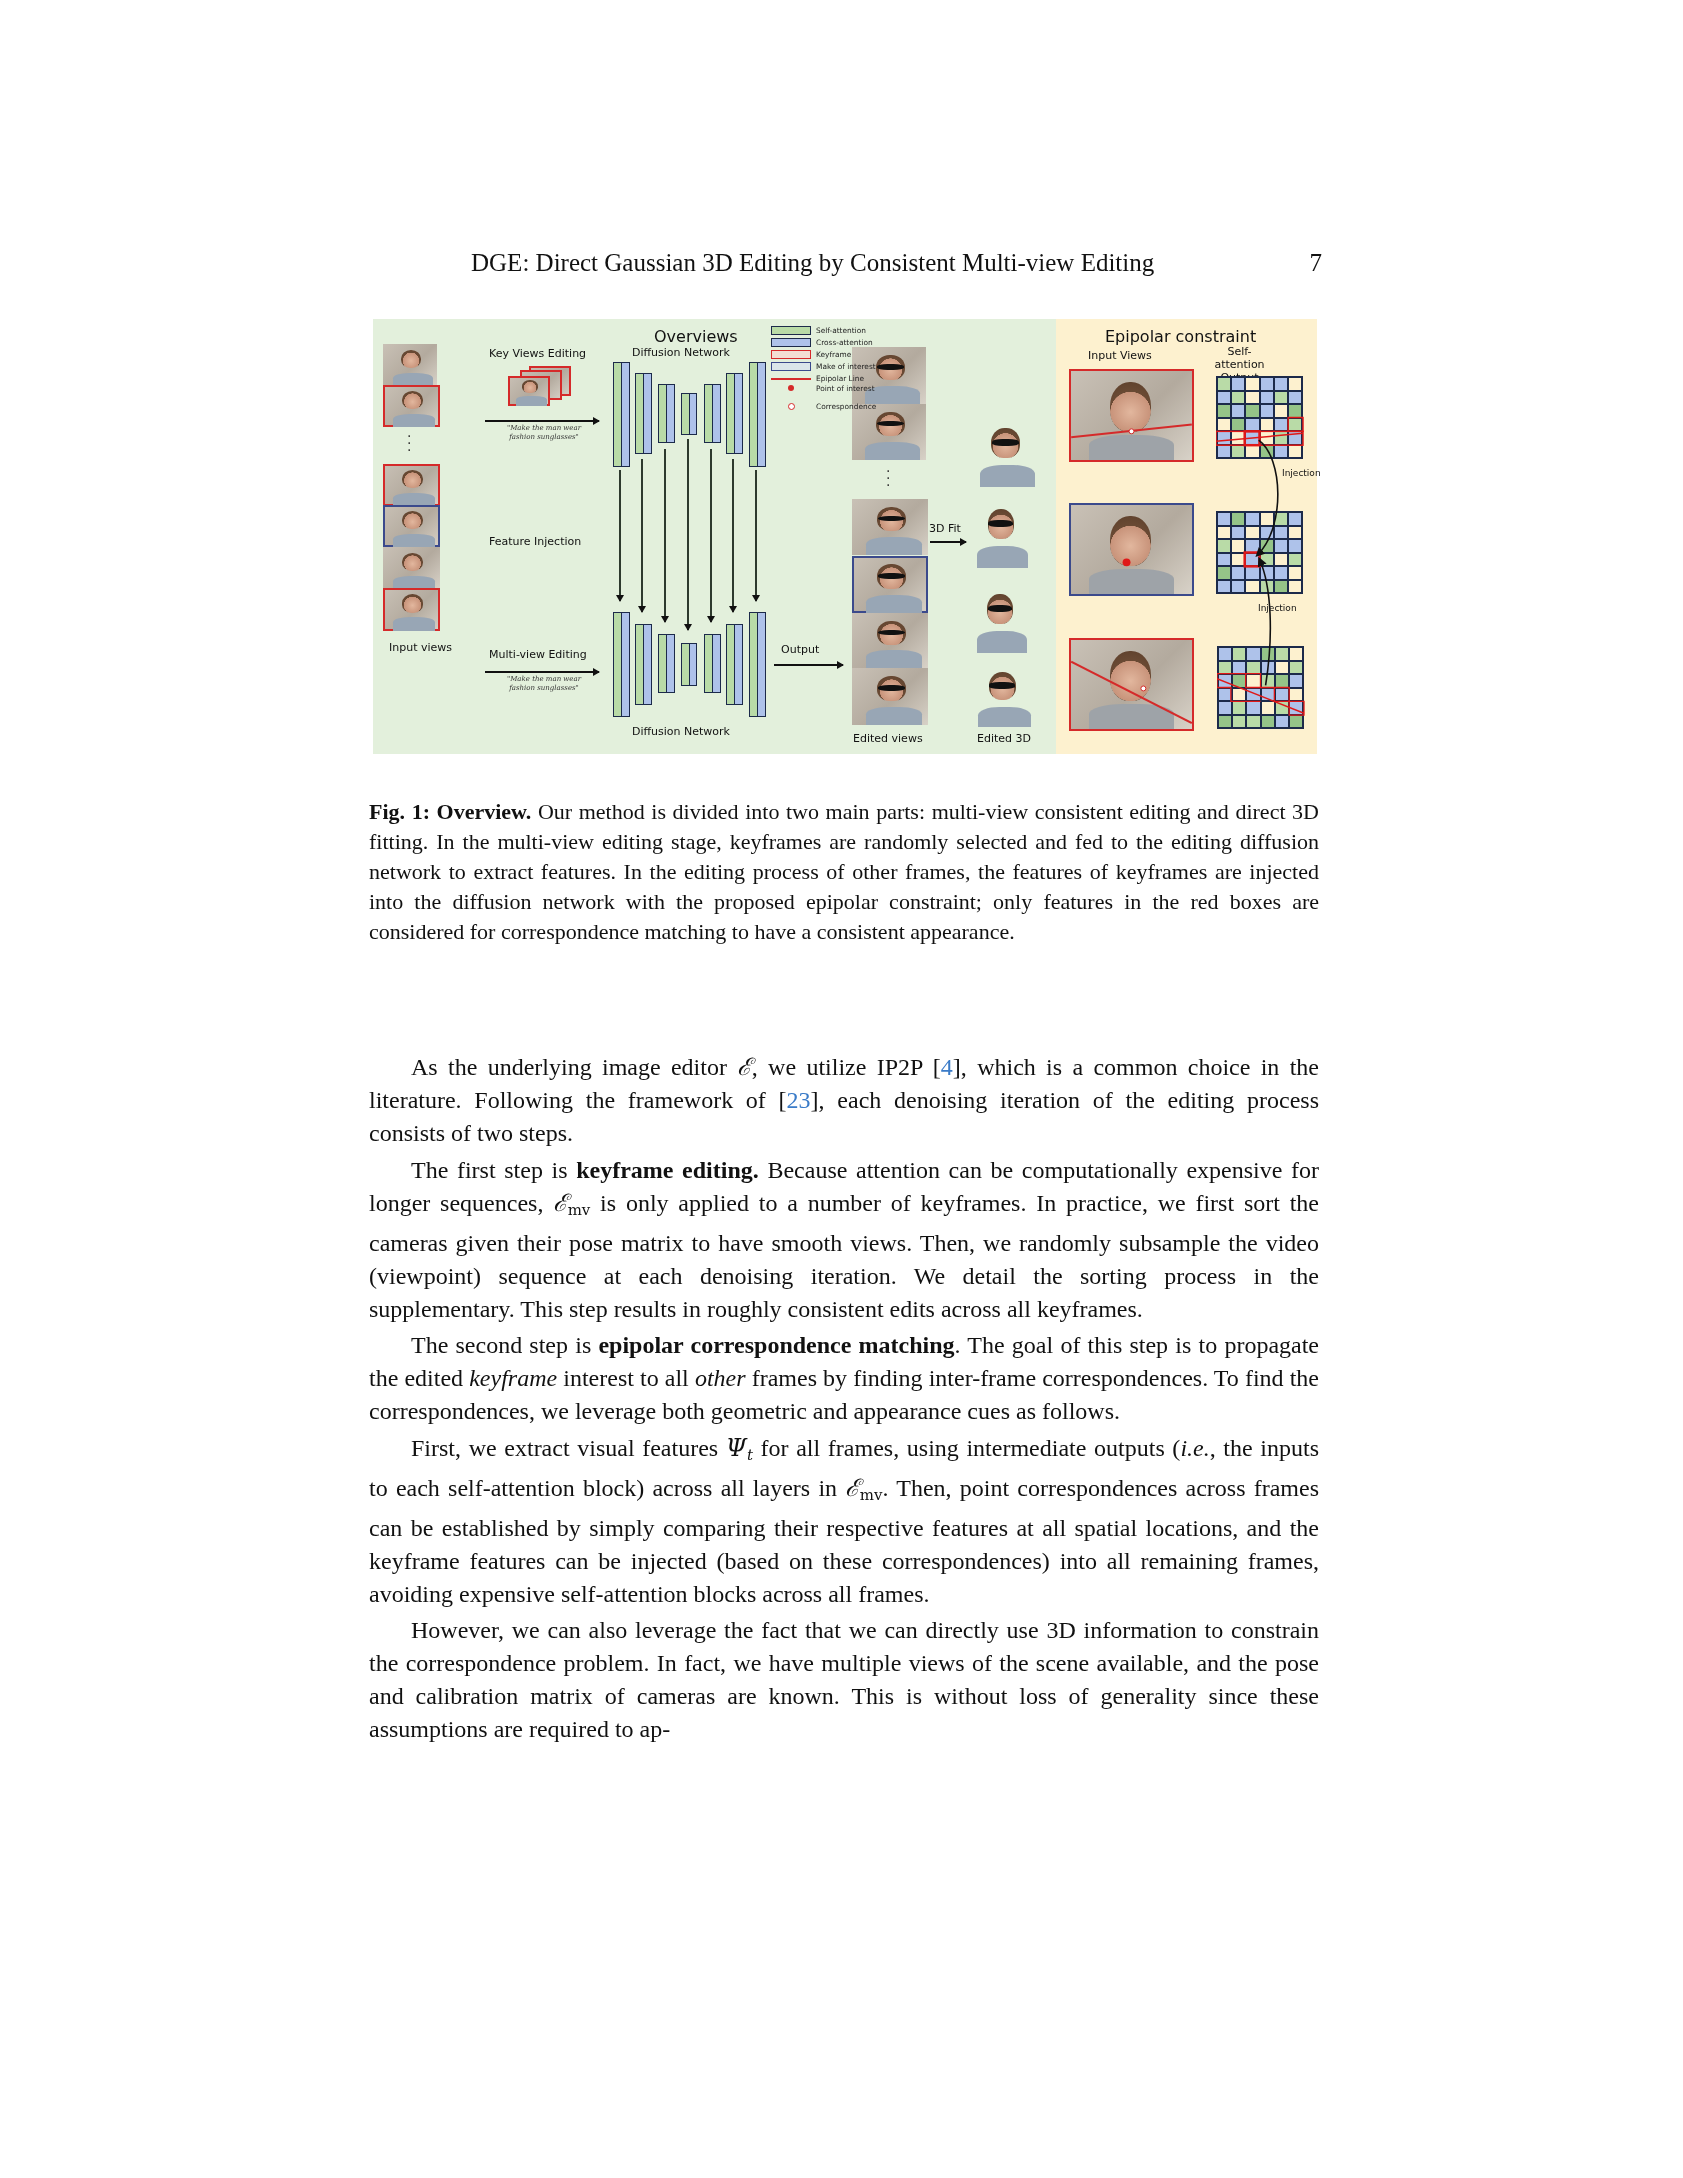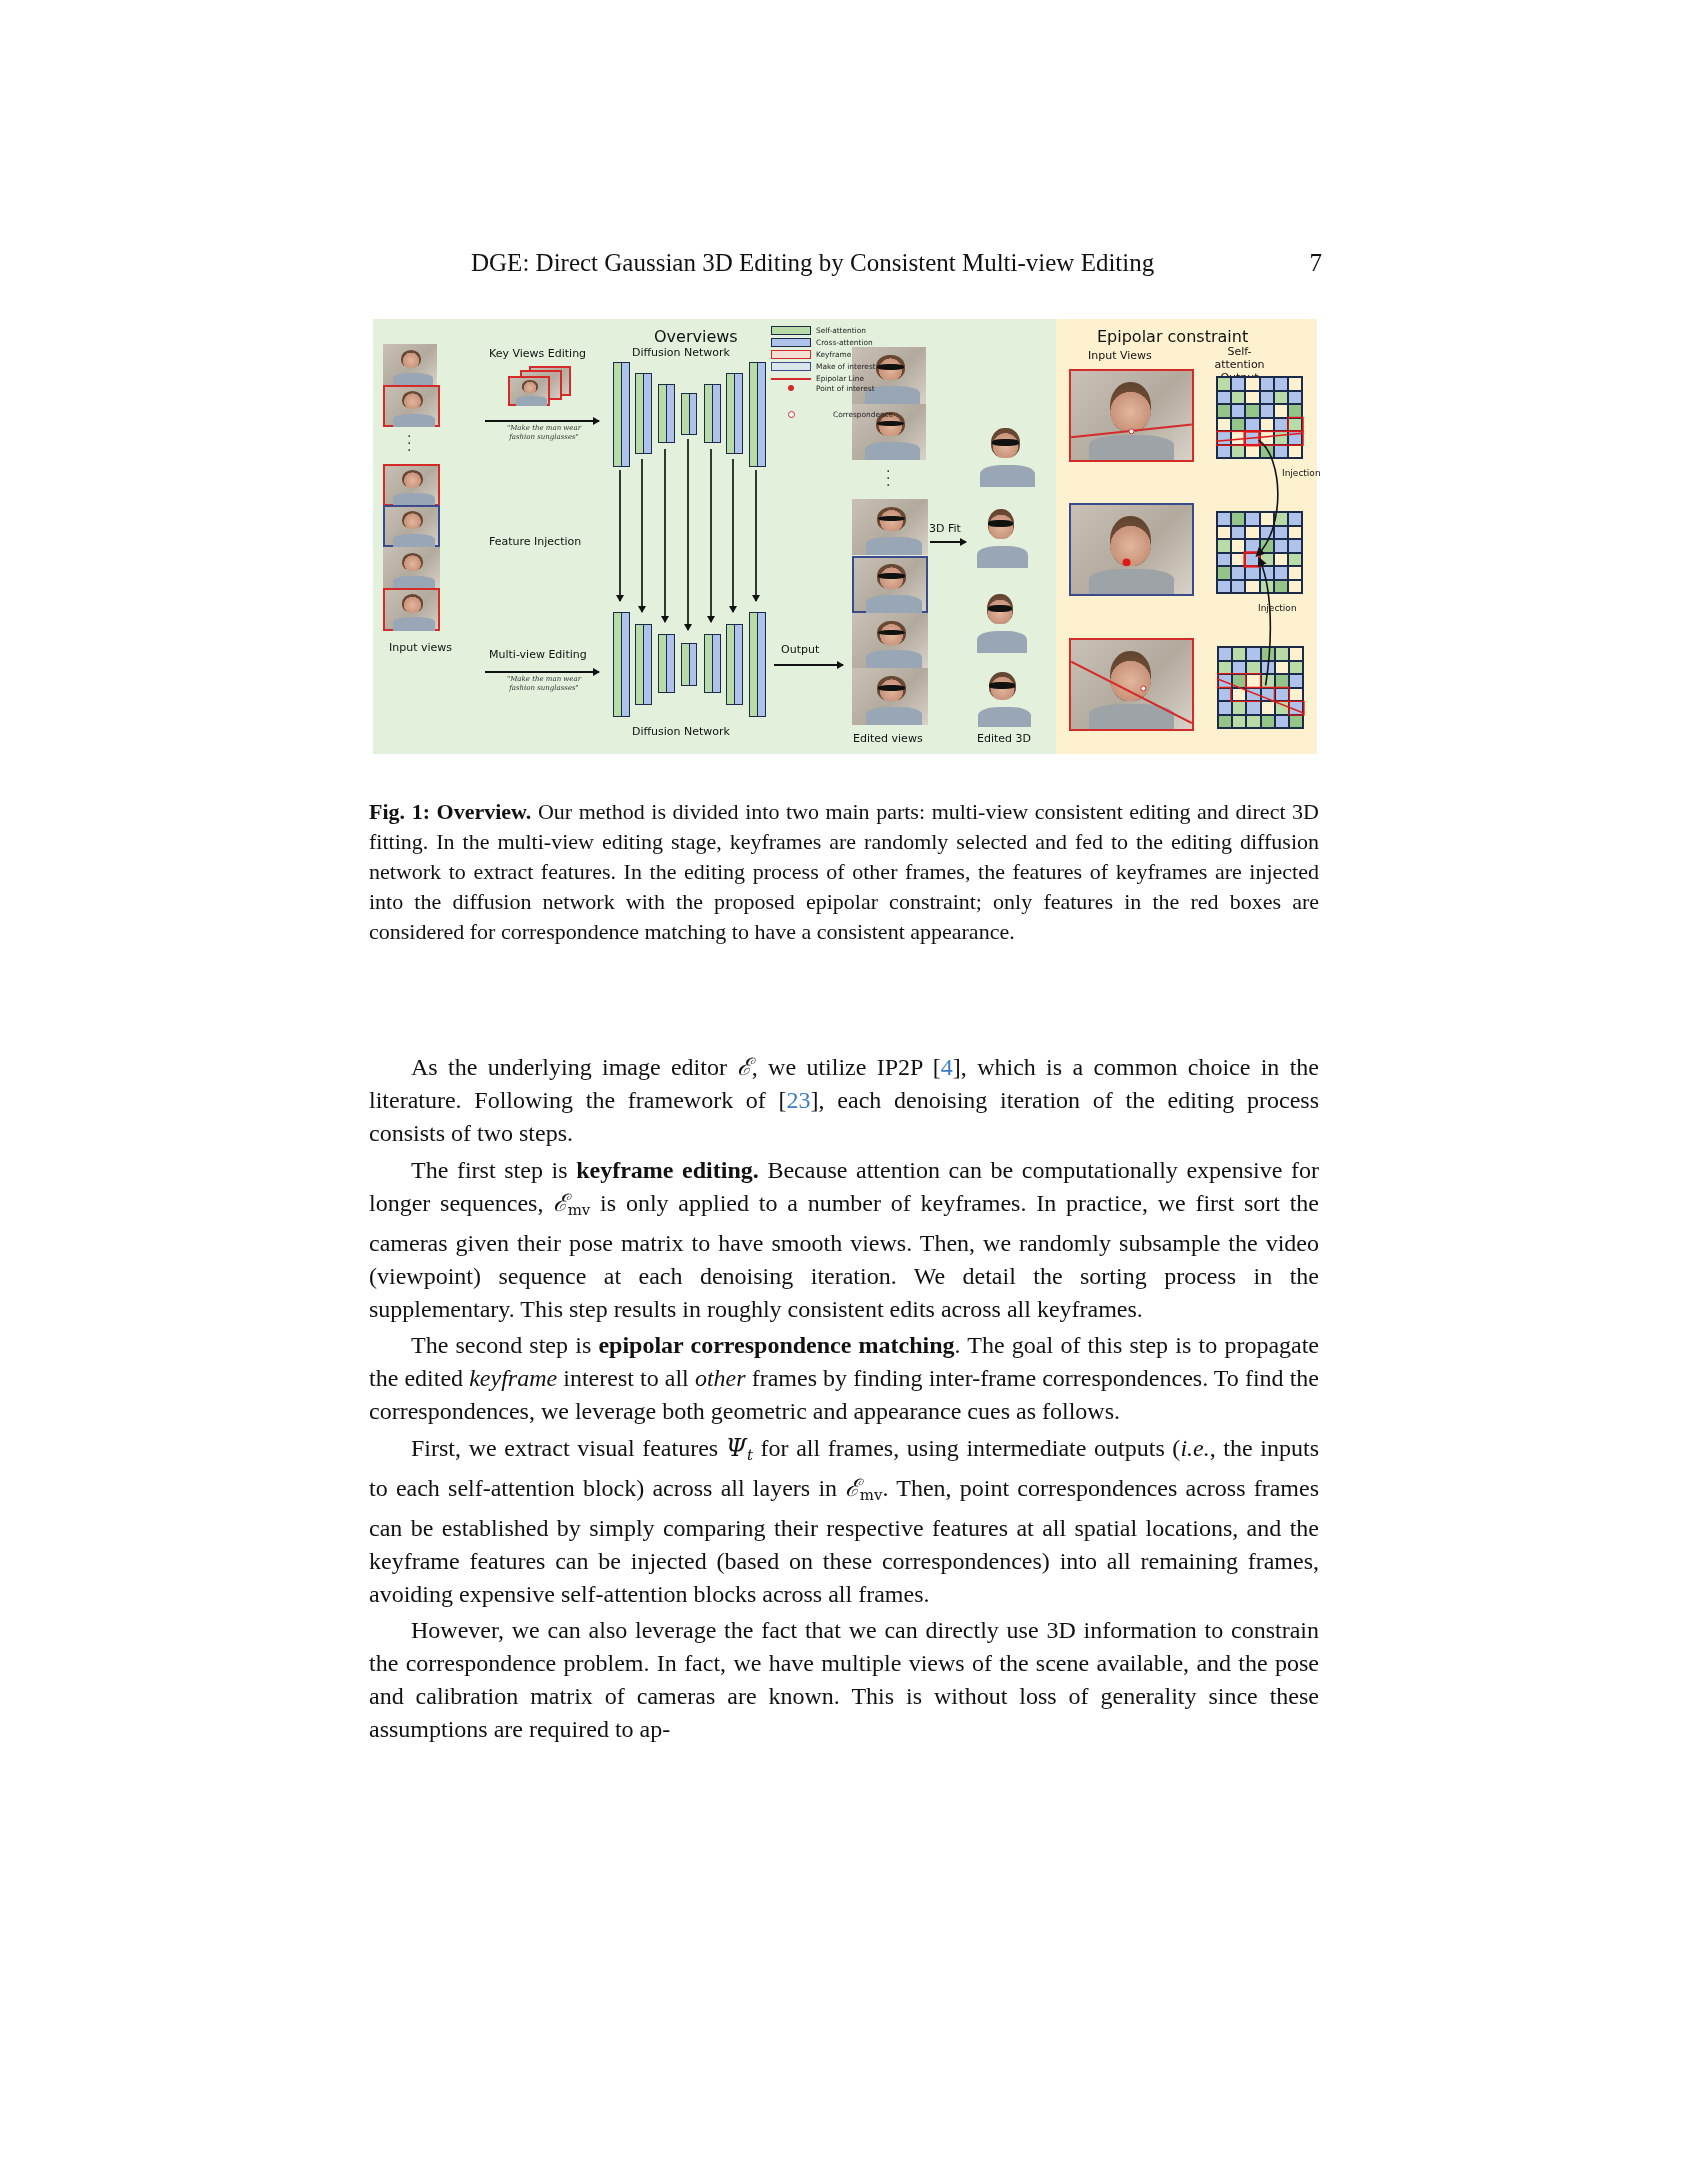--- a/index.html
+++ b/index.html
@@ -278,29 +278,29 @@
           <span class="lbl">Make of interest</span>
         </div>
       <div class="legend-item" style="top:48px;">
           <span class="sw line"></span>
           <span class="lbl">Epipolar Line</span>
         </div>
       <div class="legend-item" style="top:58px;">
           <span class="sw dot"></span>
           <span class="lbl">Point of interest</span>
         </div>
-      <div class="legend-item" style="top:84px;gap:17px;">
+      <div class="legend-item" style="top:76px;">
           <span class="sw ring"></span>
           <span class="lbl">Correspondence</span>
         </div>
     </div>
   </div>
 
   <div class="panel-yellow">
-    <div class="fig-text fs-lg" style="left:41px;top:8px;">Epipolar constraint</div>
+    <div class="fig-text fs-lg" style="left:49px;top:8px;">Epipolar constraint</div>
     <div class="fig-text fs-md" style="left:32px;top:30px;">Input Views</div>
     <div class="fig-text fs-md" style="left:149px;top:26px;width:69px;white-space:normal;text-align:center;line-height:13px;">Self-attention Output</div>
 
     <div class="epi-photo kf" style="left:13px;top:50px;width:125px;height:93px;">
       <div class="head"></div>
         <div class="body"></div>
       <svg style="position:absolute;left:0;top:0;" width="121" height="89" viewBox="0 0 122 90">
           <line x1="0" y1="67" x2="122" y2="54" stroke="#d52a2a" stroke-width="2"></line>
           <circle cx="61" cy="61" r="2.5" fill="#fff" stroke="#d52a2a" stroke-width="1"></circle>
         </svg>

